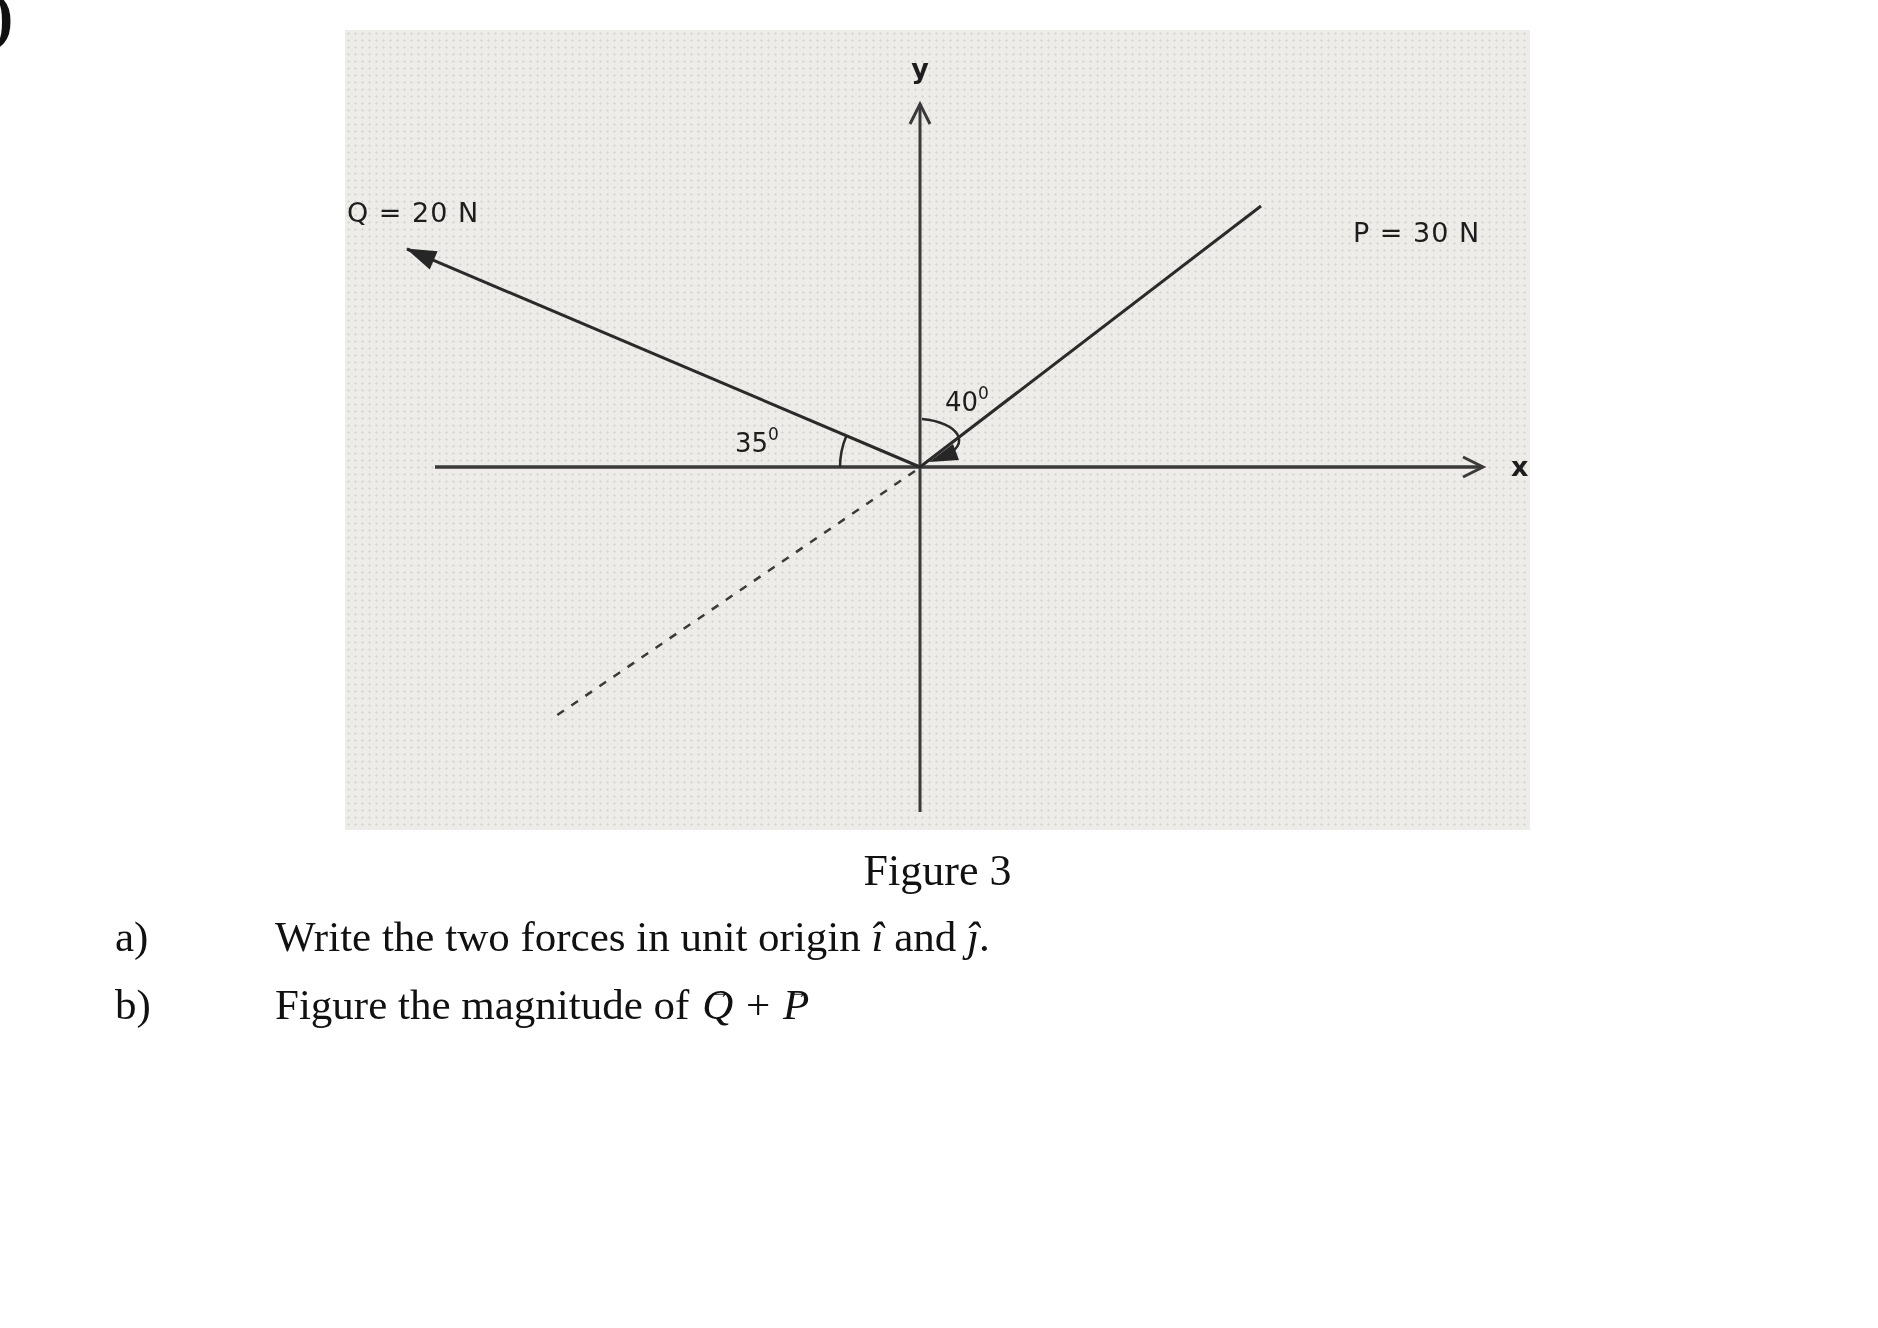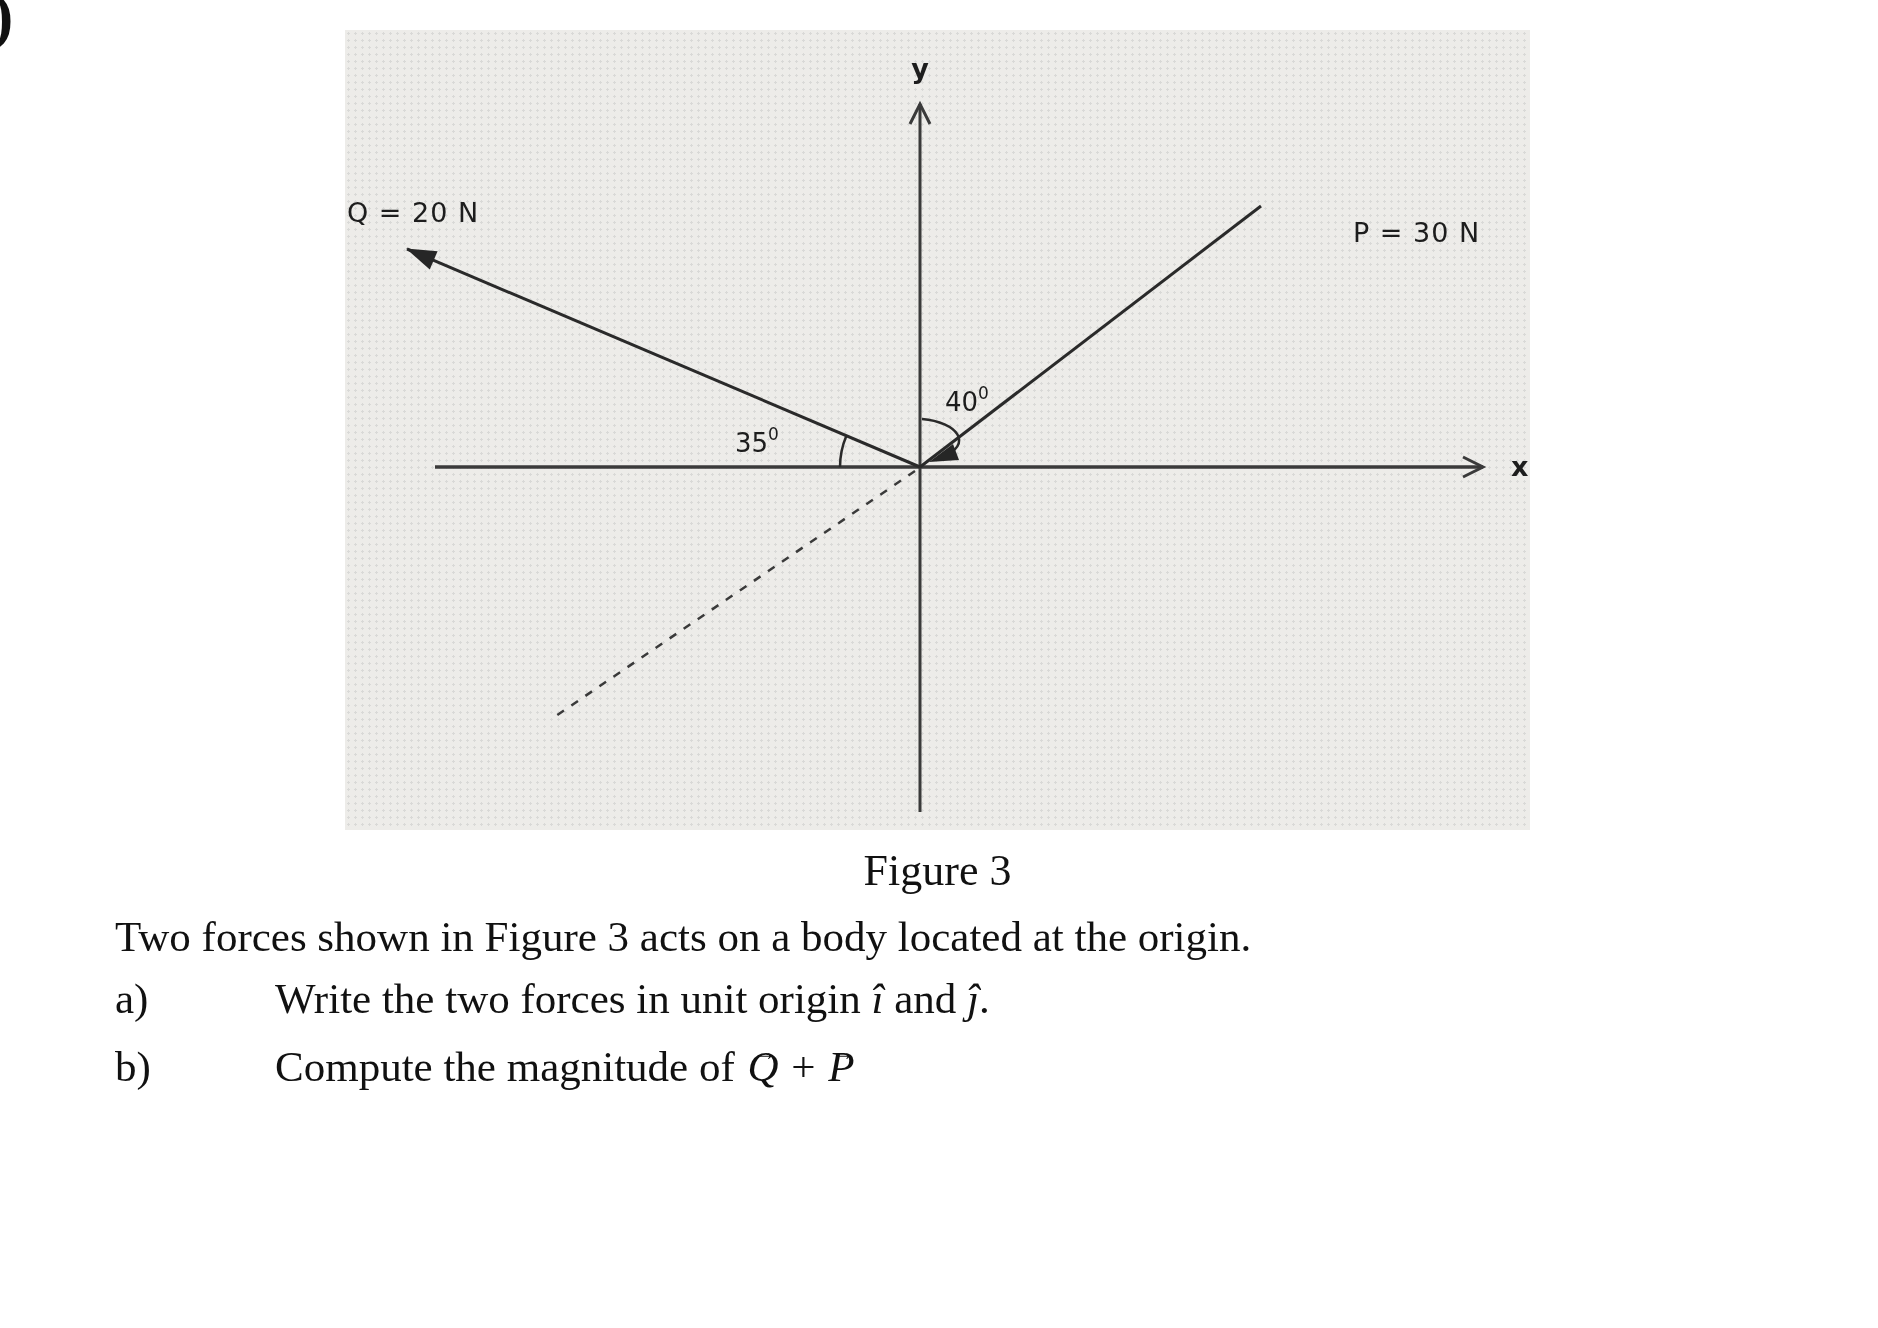--- a/index.html
+++ b/index.html
@@ -96,36 +96,35 @@
       <text class="fig-axis-label" x="1166" y="446">x</text>
 
       <text class="fig-angle" x="390" y="422"><tspan>35</tspan><tspan dy="-12" font-size="17">0</tspan></text>
       <text class="fig-angle" x="600" y="381"><tspan>40</tspan><tspan dy="-12" font-size="17">0</tspan></text>
     </svg>
   </div>
 
   <div class="caption">Figure 3</div>
 
   <div class="problem">
-    <div class="problem-intro">Two forces shown in Figure 3 acts on a body located at the origin.</div>
 
     <div class="problem-row row-a">
       <span class="item-label">a)</span>
       <span class="item-text">
         <span>Write the two forces in unit origin</span>
         <i>î</i>
         <span>and</span>
         <i>ĵ</i><span>.</span>
       </span>
     </div>
 
     <div class="problem-row row-b">
       <span class="item-label">b)</span>
       <span class="item-text">
-        <span>Compute the magnitude of</span>
+        <span>Figure the magnitude of</span>
         <span class="vec"><span class="arr">→</span><span>Q</span></span>
         <span>+</span>
         <span class="vec"><span class="arr">→</span><span>P</span></span>
       </span>
     </div>
   </div>
 
 </div>
 
 </body></html>

